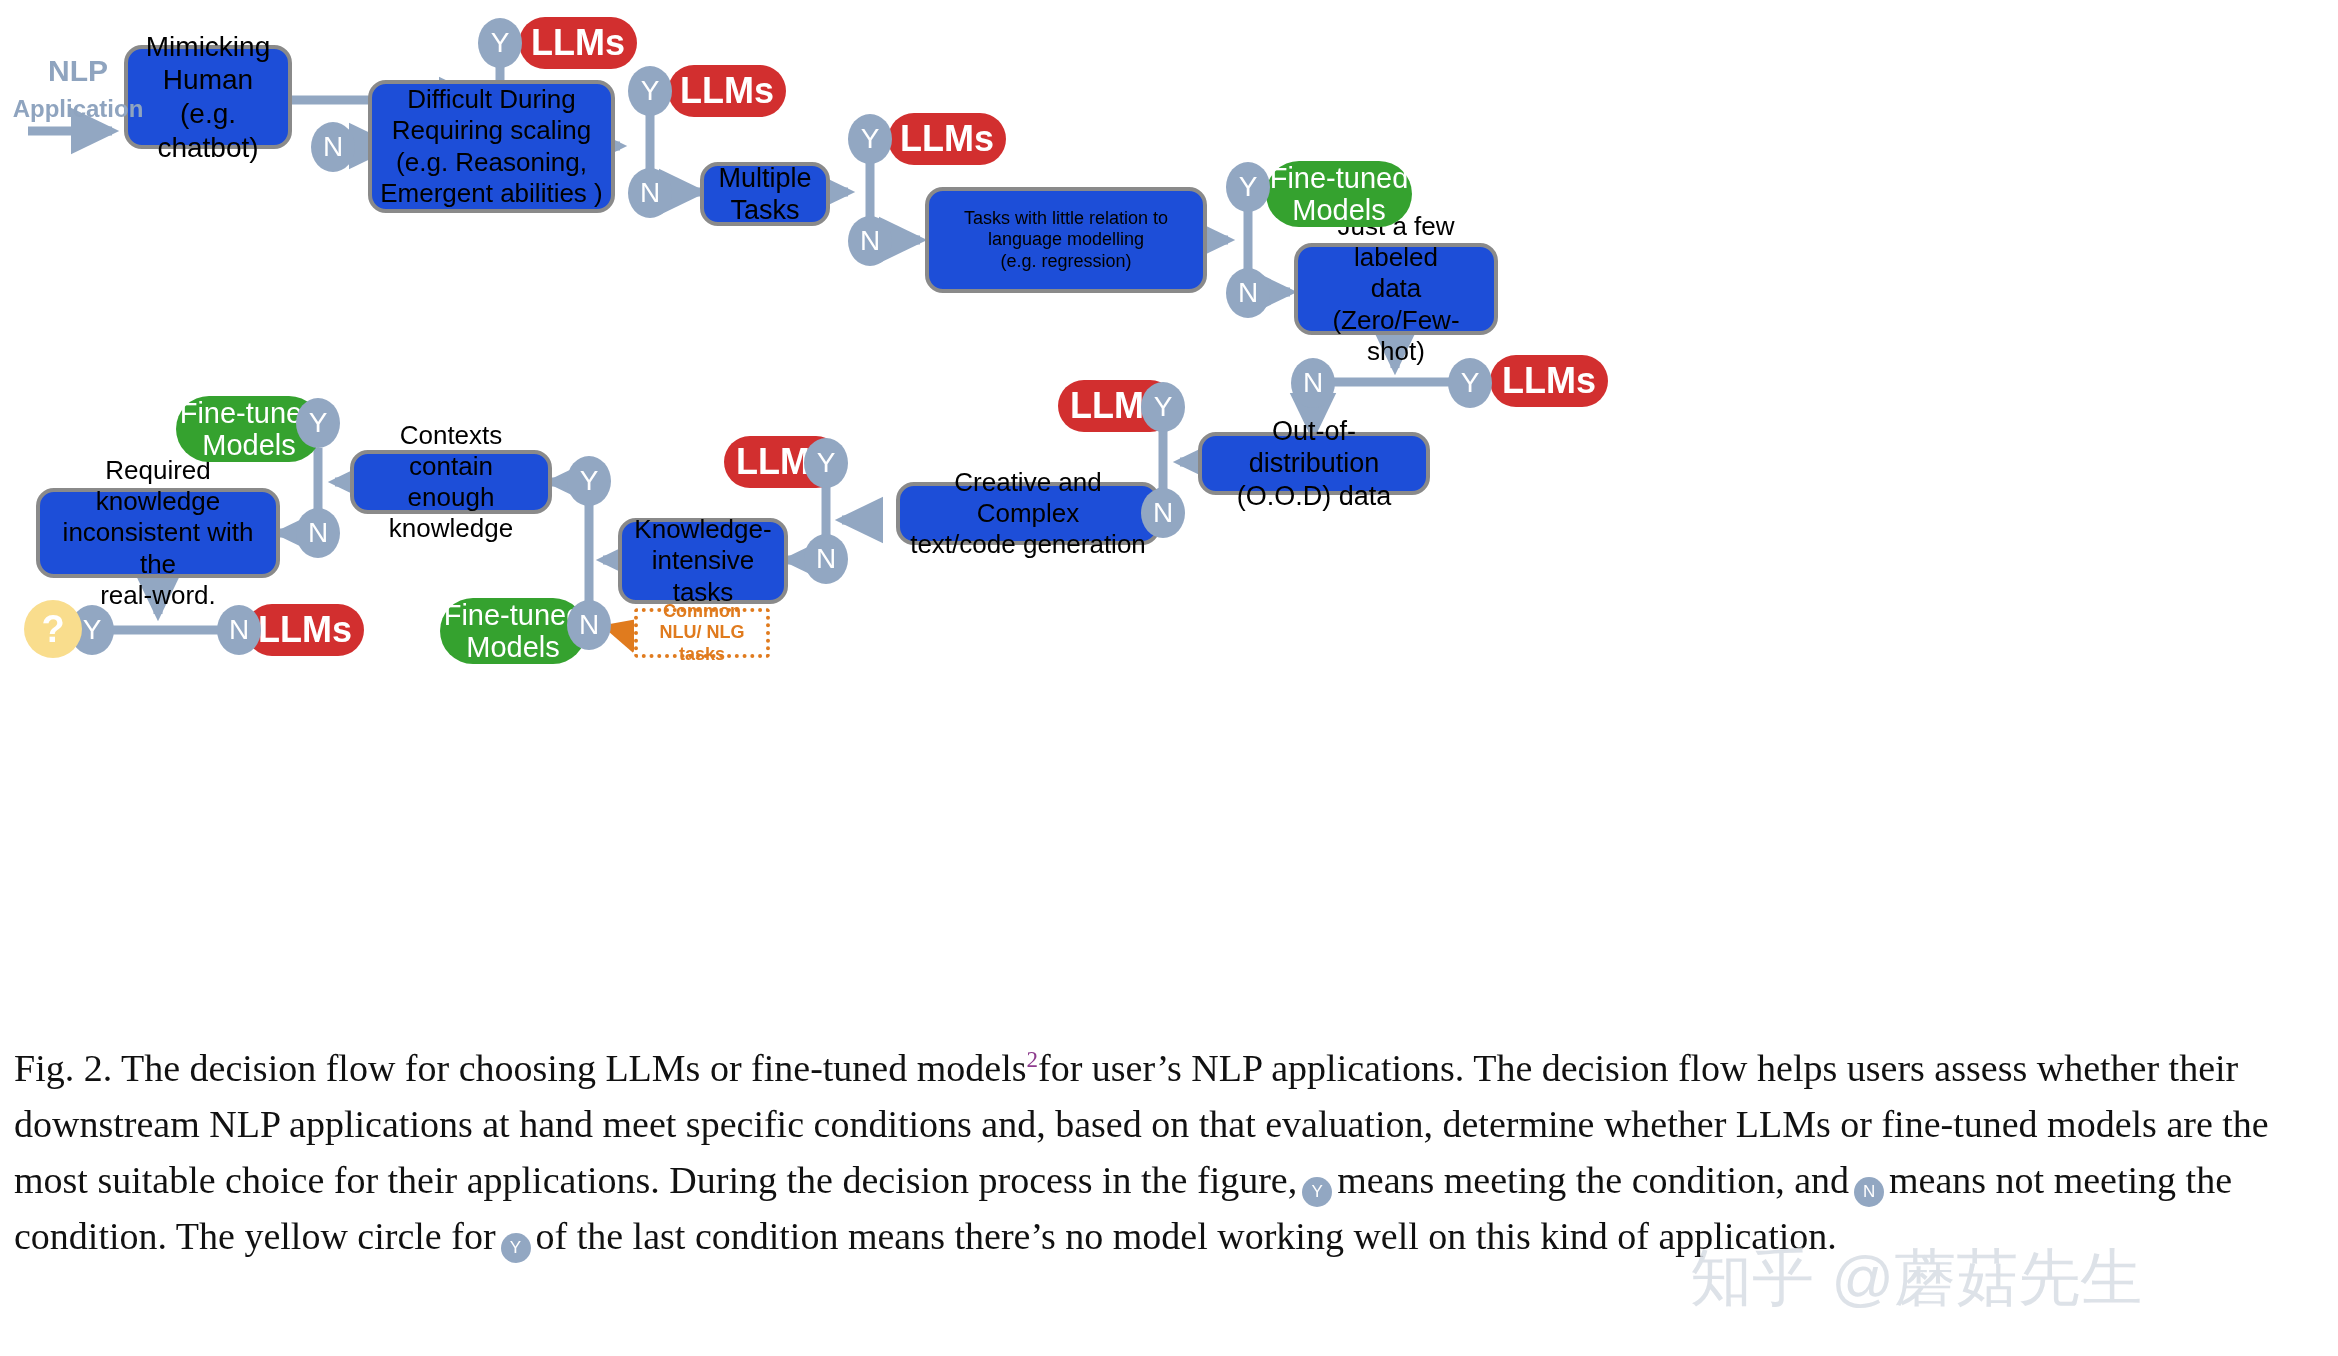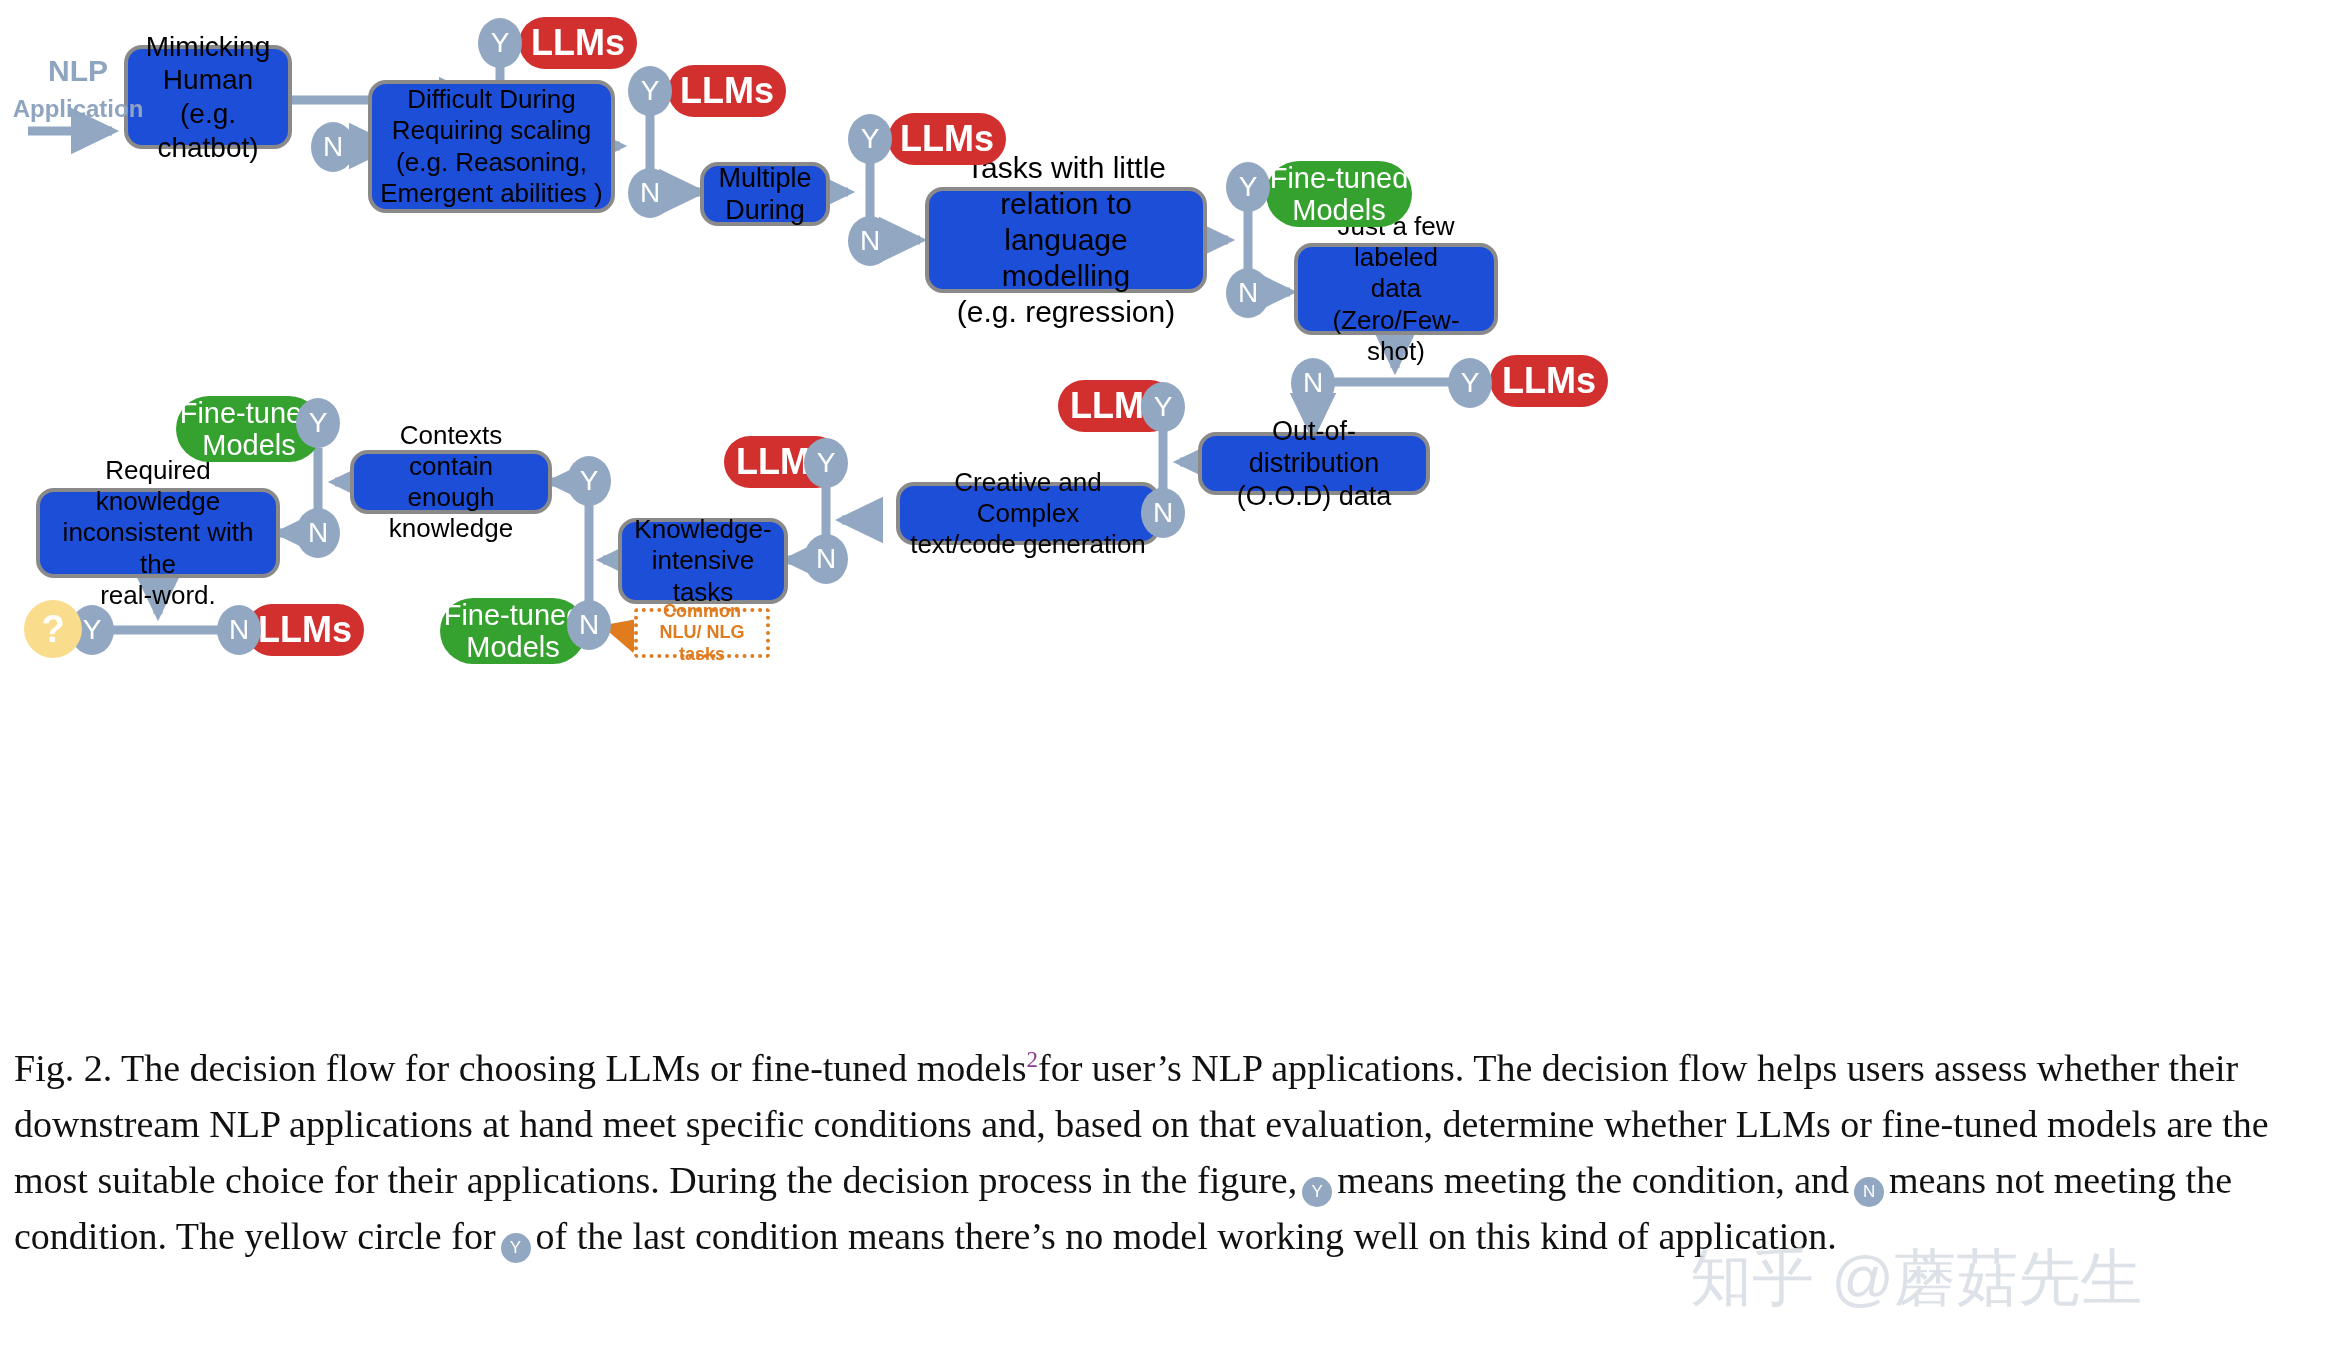--- a/index.html
+++ b/index.html
@@ -129,23 +129,23 @@
     <div class="node" style="left:124px;top:45px;width:168px;height:104px;font-size:28px;white-space:pre-line;">Mimicking
 Human
 (e.g. chatbot)</div>
 
     <div class="node" style="left:368px;top:80px;width:247px;height:133px;font-size:26px;white-space:pre-line;">Difficult During
 Requiring  scaling
 (e.g. Reasoning,
 Emergent abilities )</div>
 
     <div class="node" style="left:700px;top:162px;width:130px;height:64px;font-size:27px;white-space:pre-line;">Multiple
-During</div>
-
-    <div class="node" style="left:925px;top:187px;width:282px;height:106px;font-size:30px;white-space:pre-line;">Tasks with little relation to
+Tasks</div>
+
+    <div class="node" style="left:925px;top:187px;width:282px;height:106px;font-size:18px;white-space:pre-line;">Tasks with little relation to
 language modelling
 (e.g. regression)</div>
 
     <div class="node" style="left:1294px;top:243px;width:204px;height:92px;font-size:26px;white-space:pre-line;">Just a few labeled
 data (Zero/Few-
 shot)</div>
 
     <div class="node" style="left:1198px;top:432px;width:232px;height:63px;font-size:27px;white-space:pre-line;">Out-of-distribution
 (O.O.D) data</div>
 

